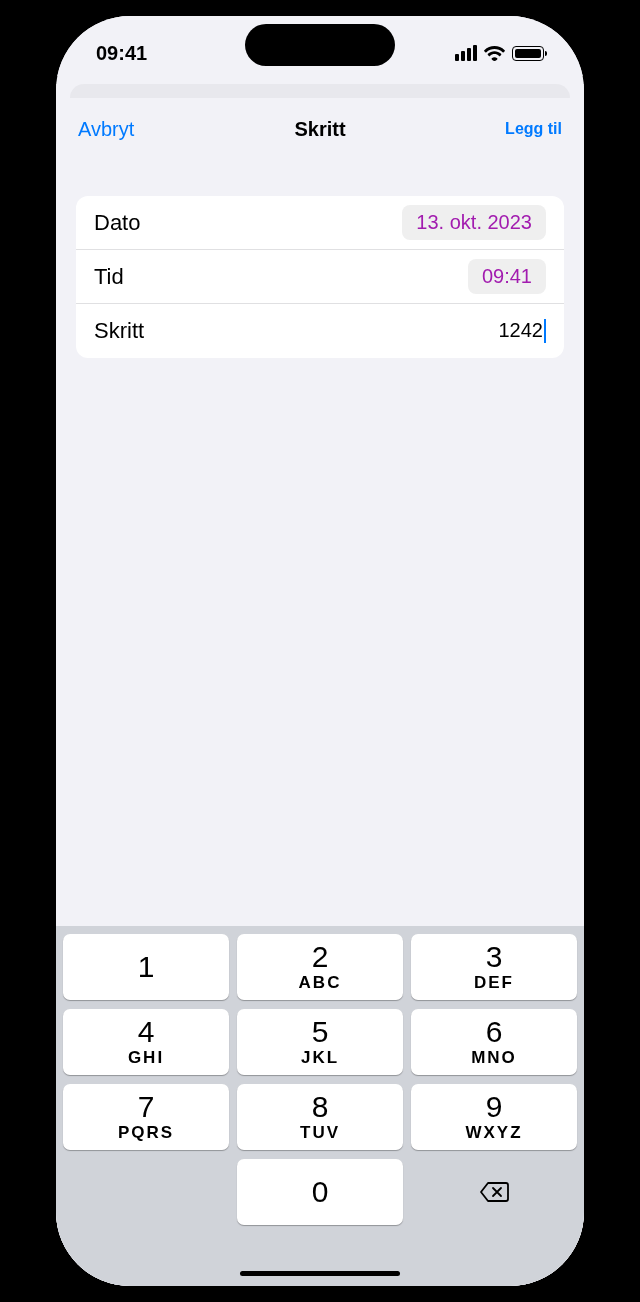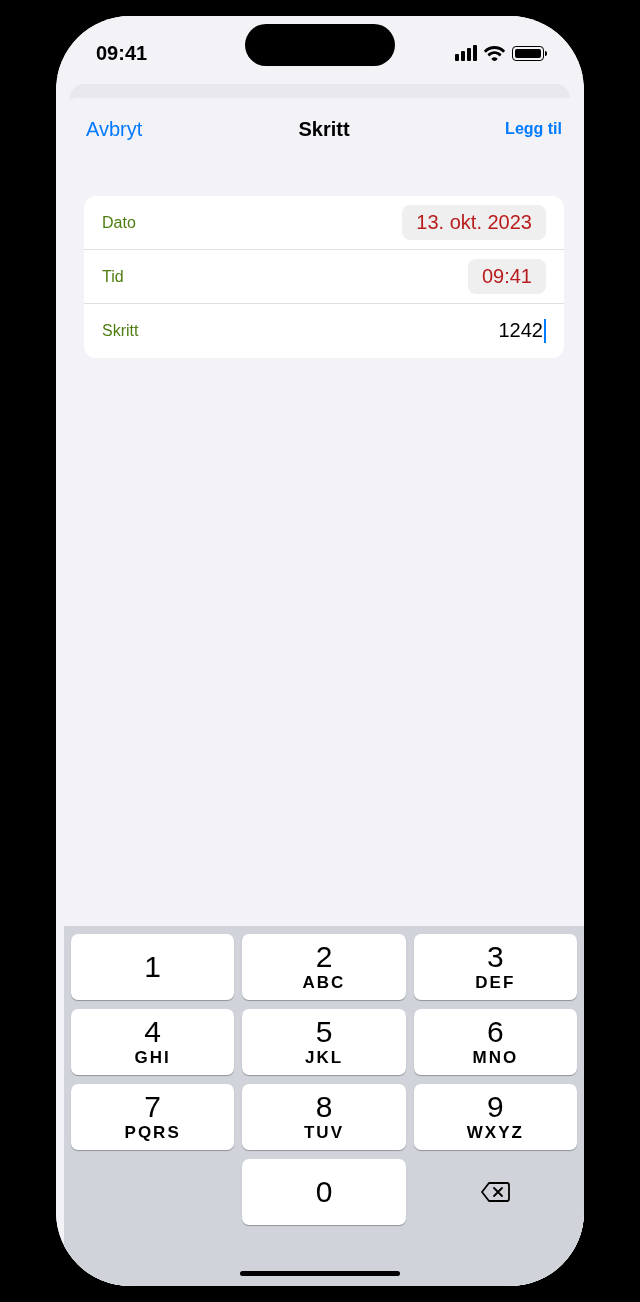--- a/index.html
+++ b/index.html
@@ -128,21 +128,20 @@
     .modal {
       position: absolute;
       top: 14px;
       left: 0;
       right: 0;
       bottom: 0;
       background: #f2f2f7;
       border-radius: 14px 14px 0 0;
       display: flex;
       flex-direction: column;
-      margin-left: 8px;
     }
     
     .nav-bar {
       height: 62px;
       display: flex;
       align-items: center;
       justify-content: space-between;
       padding: 0 22px;
     }
     
@@ -181,31 +180,31 @@
       height: 54px;
       padding: 0 18px;
       border-bottom: 0.5px solid #e0e0e2;
     }
     
     .form-row:last-child {
       border-bottom: none;
     }
     
     .form-label {
-      color: #4d7c0f;
-      font-size: 16px;
+      color: #000000;
+      font-size: 22px;
       font-weight: 400;
     }
     
     .form-value-chip {
       background: #efefef;
       border-radius: 8px;
       padding: 6px 14px;
       font-size: 20px;
-      color: #b91c1c;
+      color: #a21caf;
     }
     
     .form-value-input {
       font-size: 20px;
       color: #000;
       position: relative;
     }
     
     .cursor {
       display: inline-block;

